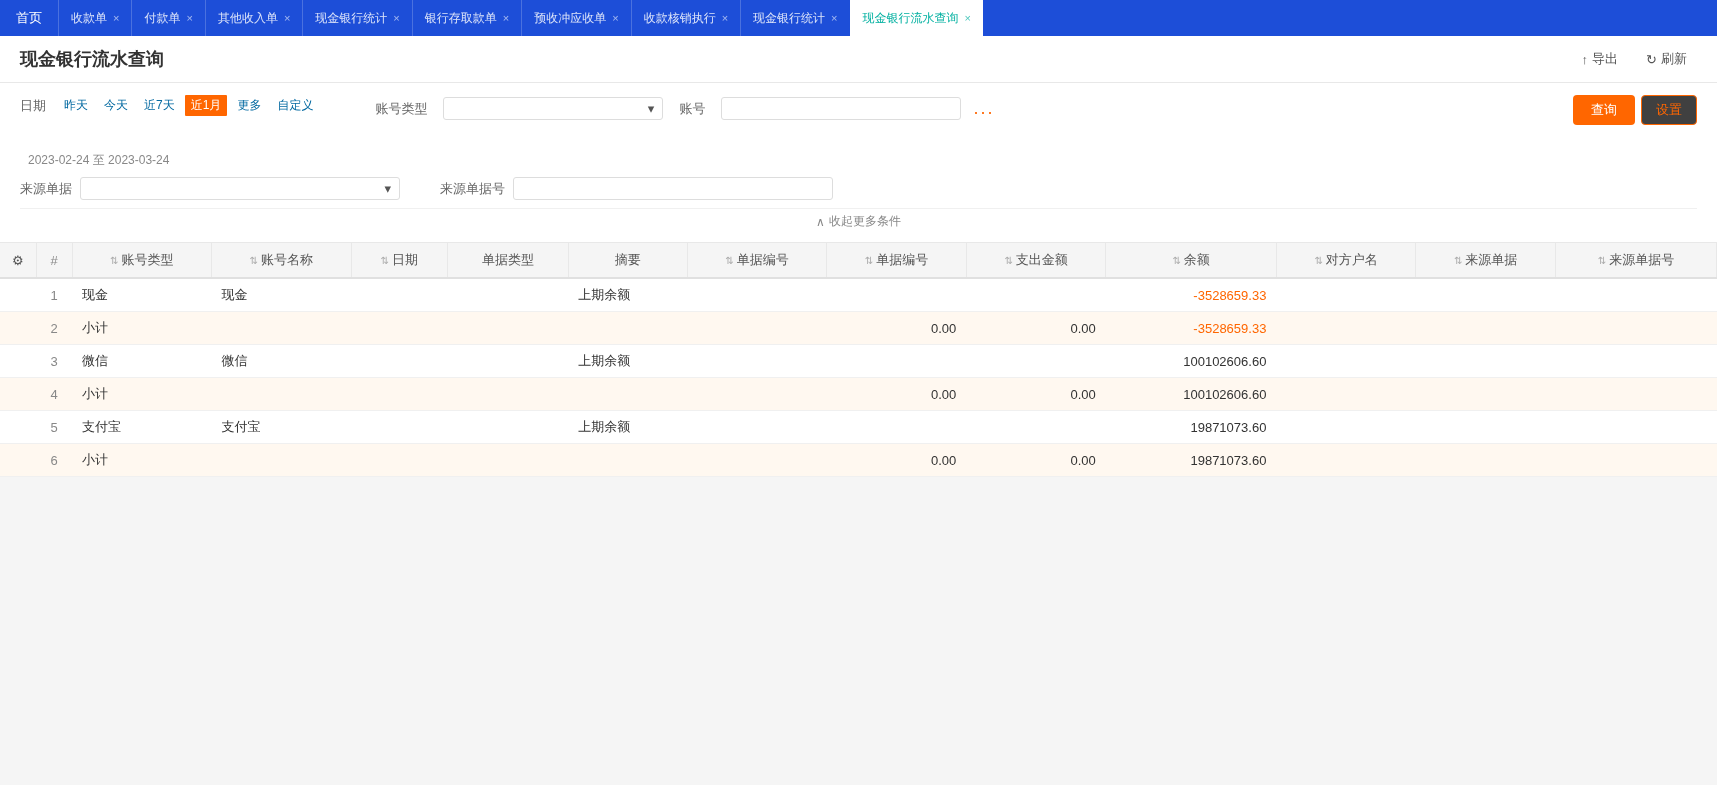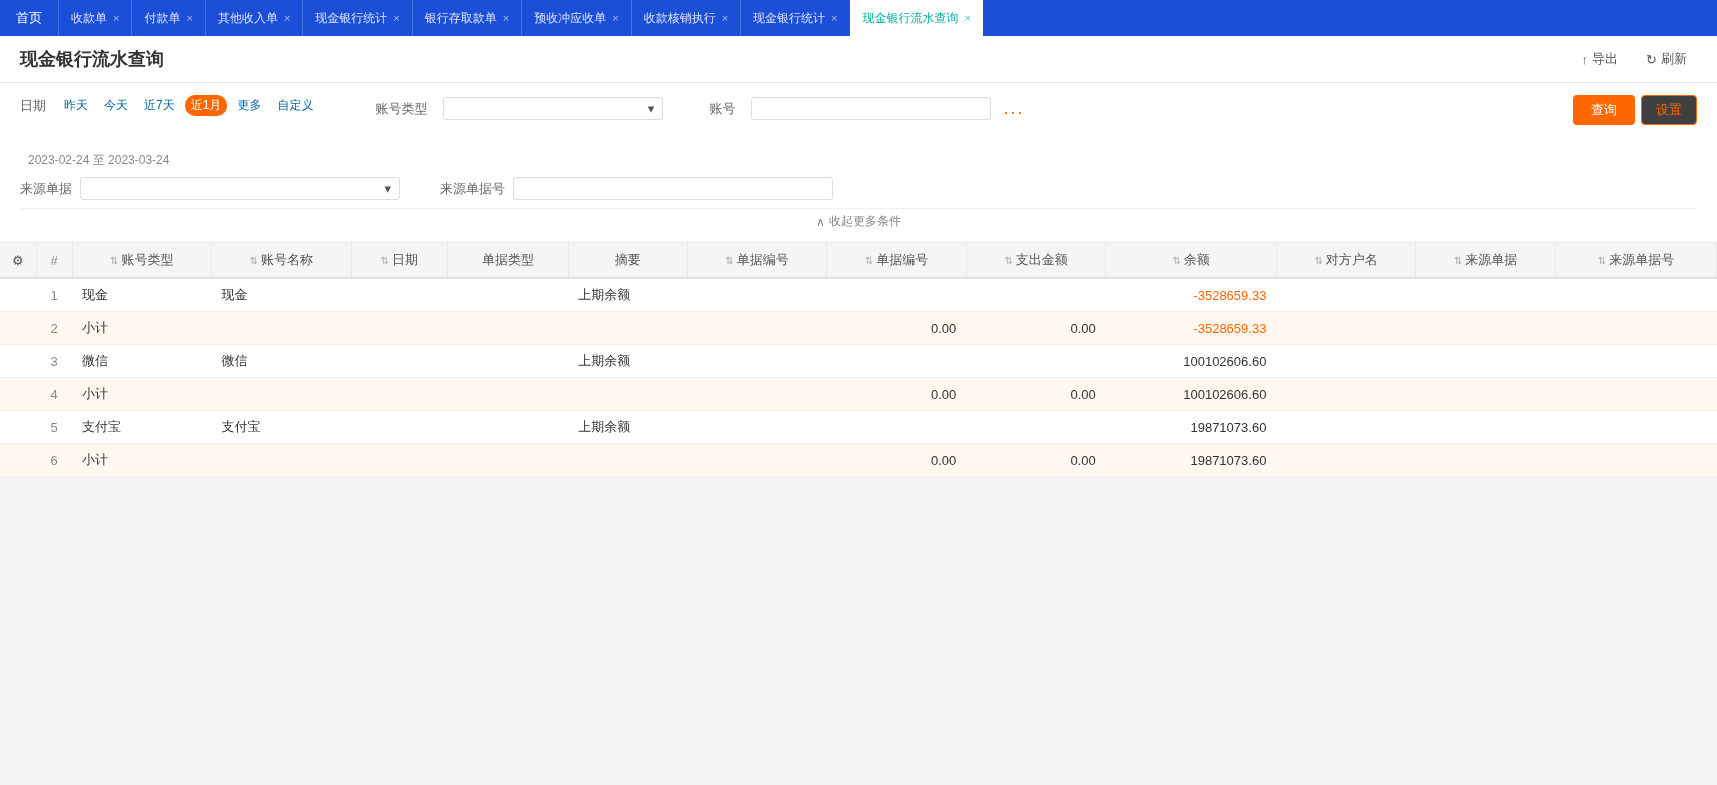--- a/index.html
+++ b/index.html
@@ -96,21 +96,21 @@
     .date-option {
       padding: 2px 6px;
       font-size: 12px;
       color: #0369a1;
       cursor: pointer;
       border-radius: 3px;
     }
     .date-option.active {
       background: #f60;
       color: #fff;
-      border-radius: 10px;
+      border-radius: 1px;
     }
     .date-range {
       font-size: 12px;
       color: #888;
       margin-left: 8px;
       margin-top: 36px;
     }
     .filter-select {
       display: flex;
       align-items: center;
@@ -328,21 +328,21 @@
     </div>
 
     <div class="filter-group" style="margin-left:40px; margin-top:2px;">
       <span class="filter-label">账号类型</span>
       <div class="filter-select" style="min-width:220px;">
         <span></span>
         <span>▾</span>
       </div>
     </div>
 
-    <div class="filter-group" style="margin-left:30px; margin-top:2px;">
+    <div class="filter-group" style="margin-top:2px;">
       <span class="filter-label">账号</span>
       <input class="filter-input" style="min-width: 240px;">
       <span class="more-dots">...</span>
     </div>
 
     <div class="btn-col" style="margin-left:auto;">
       <button class="query-btn">查询</button>
       <button class="settings-btn">设置</button>
     </div>
   </div>

